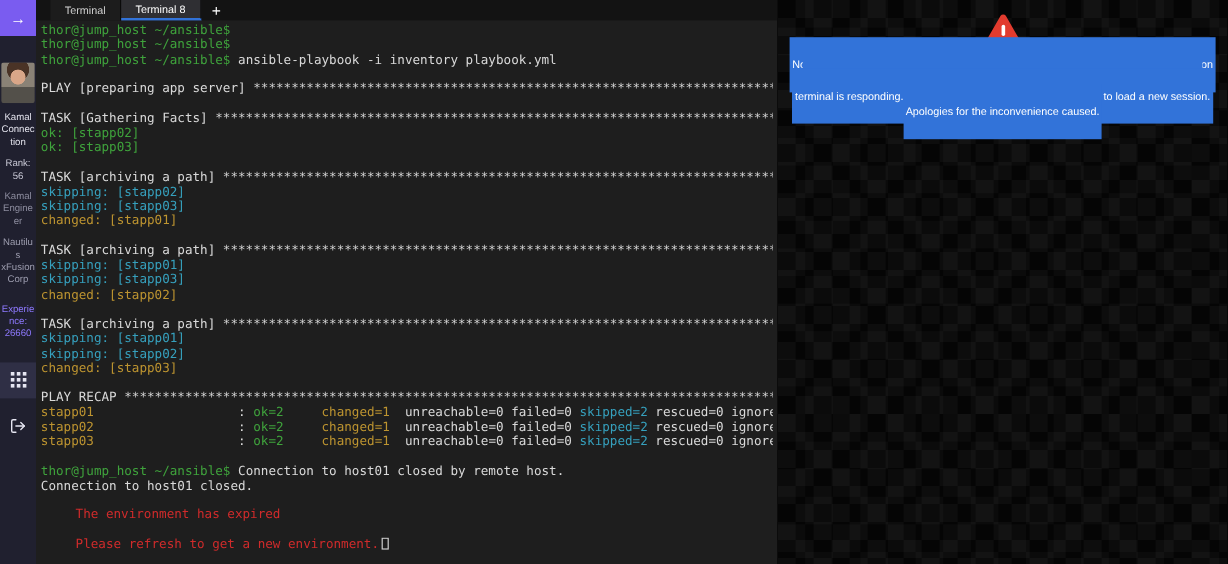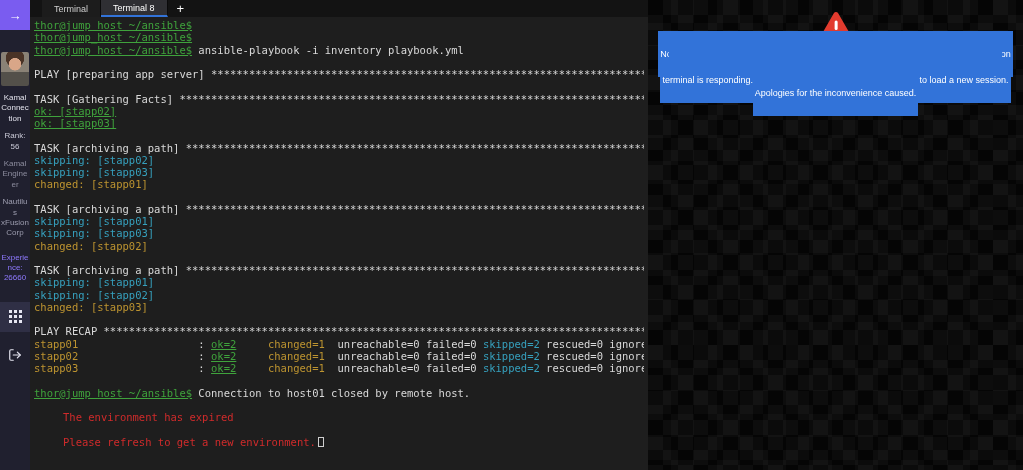--- a/index.html
+++ b/index.html
@@ -32,21 +32,21 @@
   .terminal { width:618px; flex:none; background:#1e1e1e; display:flex; flex-direction:column; }
   .tabbar { height:17px; flex:none; background:#131313; display:flex; align-items:stretch;
             font-size:9px; color:#cfcfcf;padding-left:12px; }
   .tab { padding:0 12px; display:flex; align-items:center; background:#1c1c1c;
          border-right:1px solid #0a0a0a; cursor:pointer; }
   .tab.active { background:#2f2f33; border-bottom:2px solid var(--highlight-blue,#3273d9); color:#fff; }
   .newtab { padding:0 9px; display:flex; align-items:center; color:#fff; font-size:13px; cursor:pointer; }
   .term-body { flex:1; overflow:hidden; padding:2px 4px 0 4px;
                font-family:"DejaVu Sans Mono",monospace; font-size:10.5px; line-height:12.25px; }
   .tline { height:12.25px; white-space:pre; overflow:hidden; }
-  .c-g { color:var(--terminal-green,#3fa33c);text-decoration:underline; }
+  .c-g { color:var(--terminal-green,#3fa33c); }
   .c-w { color:var(--terminal-white,#d9d9d9); }
   .c-s { color:var(--terminal-cyan,#36a0bd); }
   .c-y { color:var(--terminal-yellow,#bd9430); }
   .c-r { color:var(--terminal-red,#d02b2b);margin-left:29px; }
   .cursor { display:inline-block; width:6px; height:10px; border:1px solid #cfcfcf;
             vertical-align:-1px; margin-left:2px; }
 
   
   .quiz { flex:1; position:relative; overflow:hidden;
           background-color:#030303;
@@ -121,20 +121,21 @@
         <div class="tline"><span class="c-s">skipping: [stapp01]</span></div>
         <div class="tline"><span class="c-s">skipping: [stapp02]</span></div>
         <div class="tline"><span class="c-y">changed: [stapp03]</span></div>
         <div class="tline"></div>
         <div class="tline"><span class="c-w">PLAY RECAP **************************************************************************************</span></div>
         <div class="tline"><span class="c-y">stapp01</span><span class="c-w">                   : </span><span class="c-g">ok=2</span><span class="c-w">     </span><span class="c-y">changed=1</span><span class="c-w">  unreachable=0 failed=0 </span><span class="c-s">skipped=2</span><span class="c-w"> rescued=0 ignored=0</span></div>
         <div class="tline"><span class="c-y">stapp02</span><span class="c-w">                   : </span><span class="c-g">ok=2</span><span class="c-w">     </span><span class="c-y">changed=1</span><span class="c-w">  unreachable=0 failed=0 </span><span class="c-s">skipped=2</span><span class="c-w"> rescued=0 ignored=0</span></div>
         <div class="tline"><span class="c-y">stapp03</span><span class="c-w">                   : </span><span class="c-g">ok=2</span><span class="c-w">     </span><span class="c-y">changed=1</span><span class="c-w">  unreachable=0 failed=0 </span><span class="c-s">skipped=2</span><span class="c-w"> rescued=0 ignored=0</span></div>
         <div class="tline"></div>
         <div class="tline"><span class="c-g">thor@jump_host ~/ansible$</span><span class="c-w"> Connection to host01 closed by remote host.</span></div>
+        <div class="tline"><span class="c-w">Connection to host01 closed.</span></div>
         <div class="tline"></div>
         <div class="tline"><span class="c-r">The environment has expired</span></div>
         <div class="tline"></div>
         <div class="tline"><span class="c-r">Please refresh to get a new environment.</span><span class="cursor"></span></div>
       </div>
   </section>
 
   <section class="quiz">
     <div class="warn">
       <svg width="34" height="30" viewBox="0 0 24 22">

